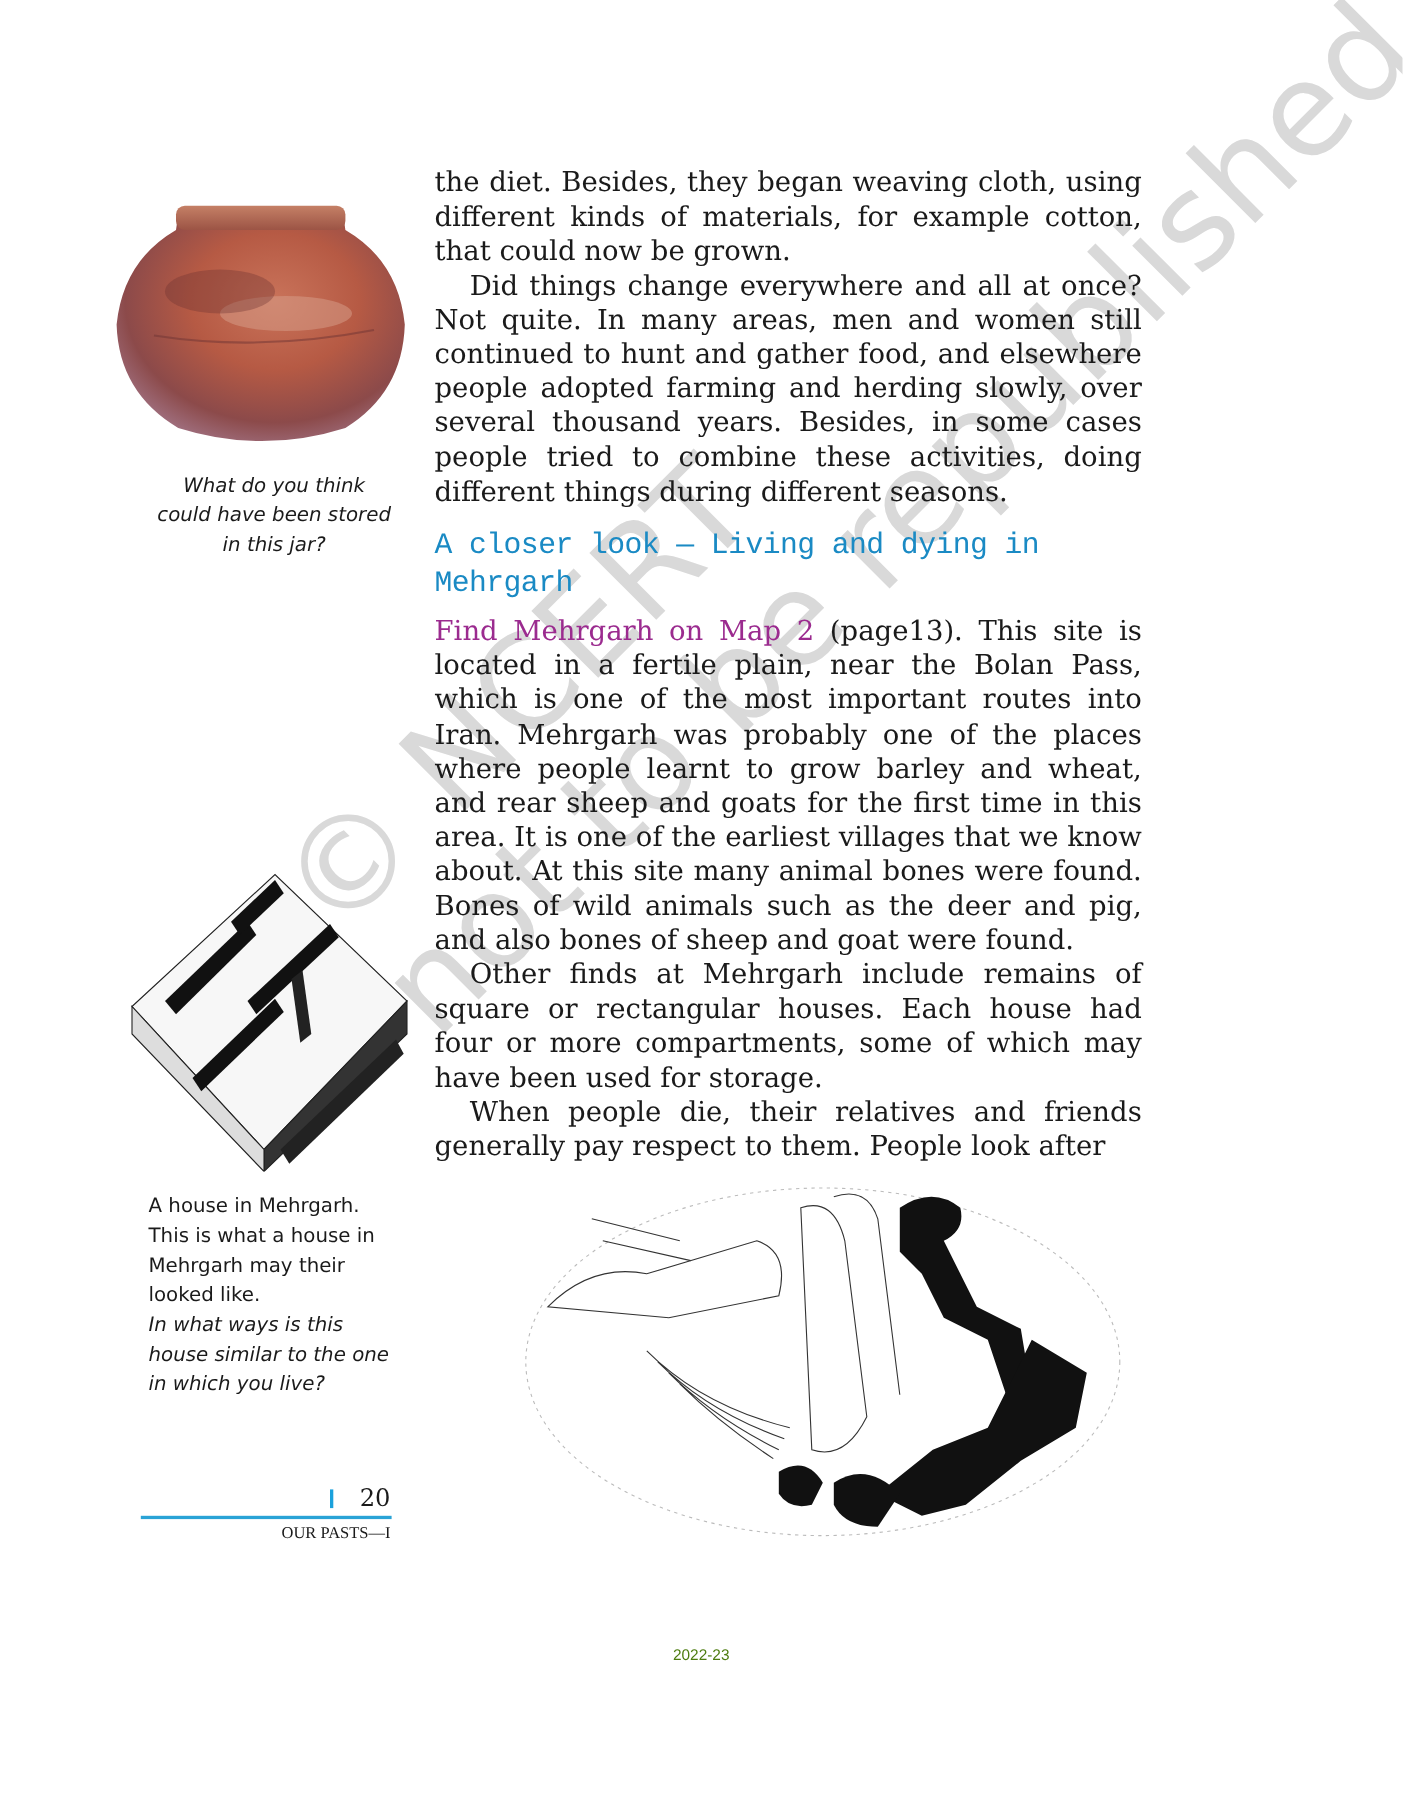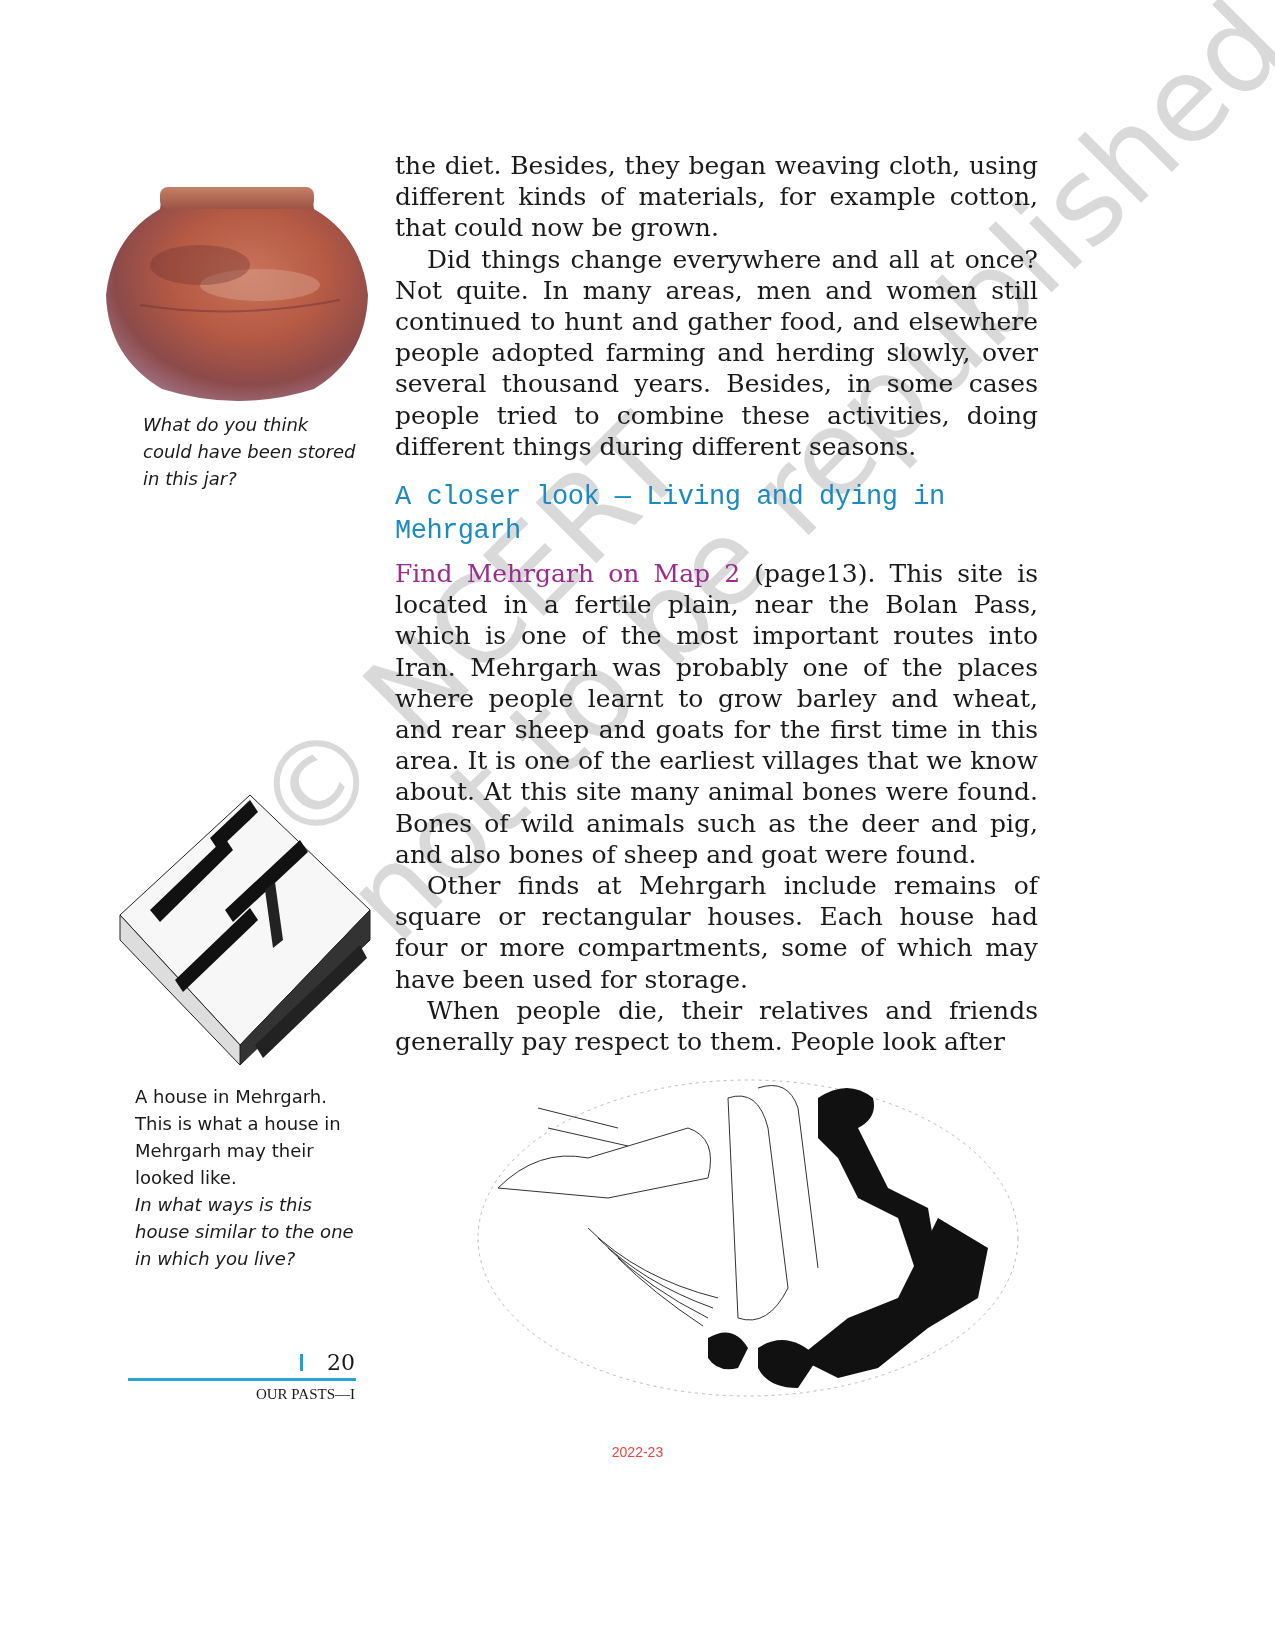--- a/index.html
+++ b/index.html
@@ -49,22 +49,22 @@
     font-family: "DejaVu Serif", serif; font-size: 22px; color: #1a1a1a;
     display: flex; align-items: center; justify-content: flex-end; gap: 24px;
   }
   .page-num .sq { width: 12px; height: 17px; background: #1ba1dc; display: inline-block; }
   .rule { position: absolute; left: 128px; top: 1378px; width: 228px; height: 3px; background: #2aa3d6; }
   .book-title {
     position: absolute; left: 200px; top: 1386px; width: 155px; text-align: right;
     font-family: Liberation Serif, serif; font-size: 15px; color: #1a1a1a;
   }
   .year {
-    position: absolute; left: 0; top: 1444px; width: 1275px; text-align: center;
-    font-family: "Liberation Sans", sans-serif; font-size: 14px; color: #ef4444;
+    position: absolute; left: 0; top: 1496px; width: 1275px; text-align: center;
+    font-family: "Liberation Sans", sans-serif; font-size: 14px; color: #4d7c0f;
   }
 </style>
 </head>
 <body>
 
 <div class="page">
 
   <div class="watermark">
     <span>© NCERT</span>
     <span>not to be republished</span>
@@ -84,21 +84,21 @@
           <stop offset="100%" stop-color="#9c5445"></stop>
         </linearGradient>
       </defs>
       <path d="M62 20 Q136 8 212 20 L214 34 Q262 62 268 120 Q266 182 214 214 Q138 238 62 214 Q8 182 6 120 Q12 62 60 34 Z" fill="url(#jarG)"></path>
       <rect x="60" y="12" width="154" height="22" rx="8" fill="url(#rimG)"></rect>
       <ellipse cx="160" cy="110" rx="60" ry="16" fill="#d7a08c" opacity="0.5"></ellipse>
       <path d="M40 130 Q136 145 240 125" stroke="#6e3434" stroke-width="2" fill="none" opacity="0.5"></path>
       <ellipse cx="100" cy="90" rx="50" ry="20" fill="#6b3030" opacity="0.35"></ellipse>
     </svg>
   </div>
-  <div class="caption" style="left:143px; top:411px;">
+  <div class="caption" style="left:143px; top:428px;text-align:center;">
     <span class="it">What do you think</span>
     <span class="it">could have been stored</span>
     <span class="it">in this jar?</span>
   </div>
 
   <div class="house">
     <svg width="258" height="275" viewBox="0 0 258 275">
       <g stroke="#222" stroke-width="1" fill="none">
         <polygon points="5,125 135,5 255,120 125,255" fill="#f7f7f7"></polygon>
         <polygon points="125,255 255,120 255,150 125,275" fill="#333"></polygon>

